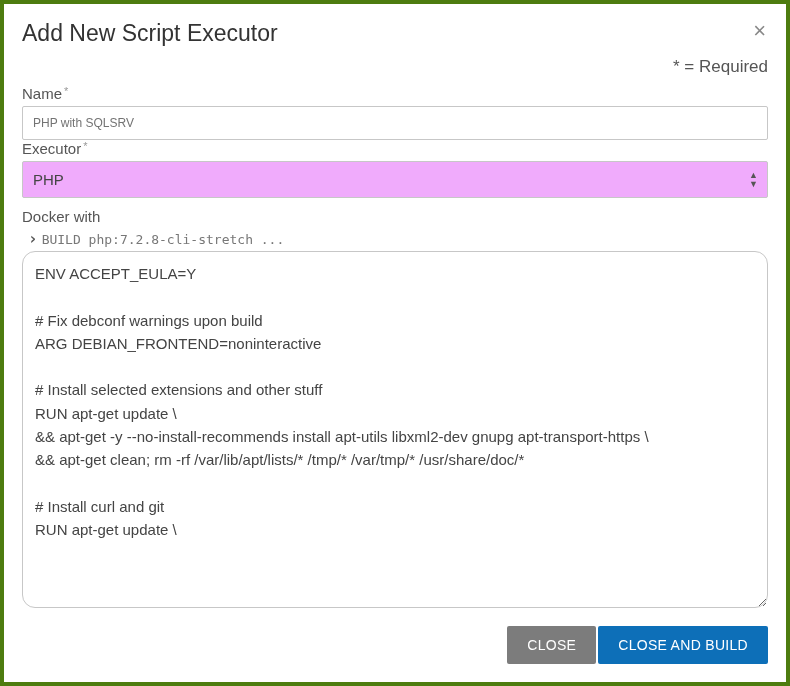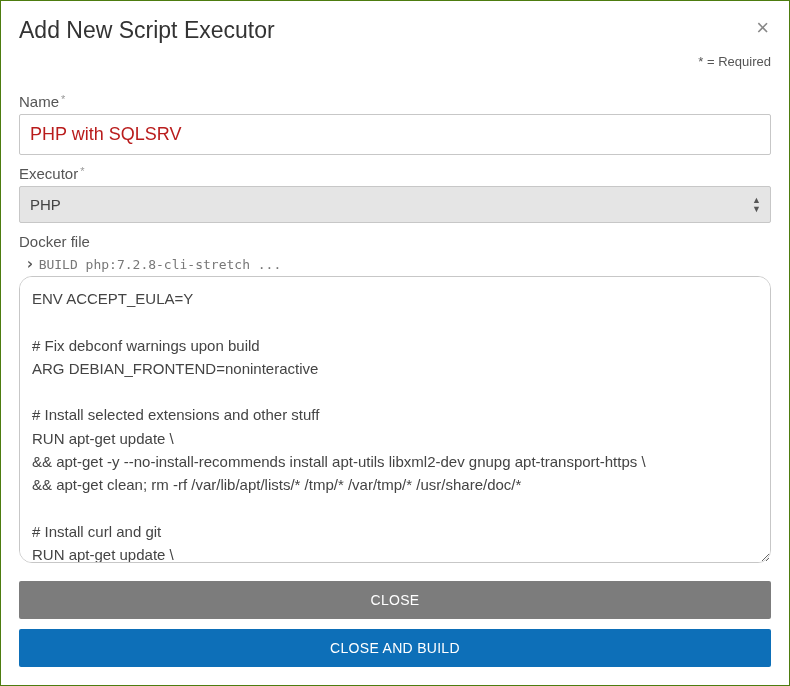--- a/index.html
+++ b/index.html
@@ -9,21 +9,21 @@
     }
     body {
       font-family: -apple-system, BlinkMacSystemFont, "Segoe UI", "Helvetica Neue", Arial, sans-serif;
       background: #fff;
       color: #4a4a4a;
       font-size: 15px;
     }
     .modal {
       width: 790px;
       height: 686px;
-      border: 1px solid #4d7c0f;
+      border: 4px solid #4d7c0f;
       position: relative;
       padding: 16px 18px 18px 18px;
       display: flex;
       flex-direction: column;
     }
     .modal-header {
       display: flex;
       justify-content: space-between;
       align-items: flex-start;
       margin-bottom: 10px;
@@ -37,34 +37,33 @@
       font-size: 22px;
       color: #888;
       cursor: pointer;
       background: none;
       border: none;
       line-height: 1;
       padding: 0 2px;
     }
     .required-note {
       text-align: right;
-      font-size: 13px;
-      color: #555;
-      margin-bottom: 24px;
+      font-size: 17px;
+      color: #555;
+      margin-bottom: 8px;
     }
     .form-row {
       display: flex;
       gap: 18px;
       margin-bottom: 10px;
     }
     .col-left {
       flex: 1;
       display: flex;
       flex-direction: column;
-      gap: 10px;
     }
     .col-right {
       flex: 1;
       display: flex;
       flex-direction: column;
     }
     .field-group {
       display: flex;
       flex-direction: column;
     }
@@ -75,40 +74,40 @@
     }
     .req-asterisk {
       color: #999;
       font-size: 11px;
       vertical-align: top;
       margin-left: 2px;
     }
     .text-input {
       border: 1px solid #c7c7c7;
       padding: 9px 10px;
-      font-size: 18px;
-      color: #b91c1c;
+      font-size: 12px;
+      color: #737373;
       font-family: inherit;
       width: 100%;
       border-radius: 2px;
     }
     .select-wrap {
       position: relative;
     }
     .select {
       border: 1px solid #c7c7c7;
       padding: 9px 30px 9px 10px;
       font-size: 15px;
       color: #444;
       font-family: inherit;
       width: 100%;
       border-radius: 2px;
       appearance: none;
       -webkit-appearance: none;
-      background: #e5e5e5;
+      background: #f0abfc;
       cursor: pointer;
     }
     .select-arrows {
       position: absolute;
       right: 10px;
       top: 50%;
       transform: translateY(-50%);
       pointer-events: none;
       display: flex;
       flex-direction: column;
@@ -160,23 +159,22 @@
       flex: 1;
       resize: both;
       border-radius: 13px;
       line-height: 1.55;
       overflow-y: scroll;
       white-space: pre-wrap;
     }
     .footer {
       display: flex;
       justify-content: flex-end;
-      gap: 10px;
+      gap: 2px;
       margin-top: 18px;
-      flex-direction: column;
     }
     .btn {
       border: none;
       padding: 11px 20px;
       font-size: 14px;
       font-weight: 400;
       letter-spacing: 0.3px;
       cursor: pointer;
       color: #fff;
       border-radius: 2px;
@@ -221,21 +219,21 @@
               <span>▼</span>
             </span>
         </div>
       </div>
 
     </div>
 
   </div>
 
   <div class="docker-section">
-    <label class="label">Docker file</label>
+    <label class="label">Docker with</label>
     <div class="fold-line">
       <span class="fold-chevron">›</span>
       <span>BUILD php:7.2.8-cli-stretch ...</span>
     </div>
     <textarea class="docker-textarea" style="">ENV ACCEPT_EULA=Y
 
 # Fix debconf warnings upon build
 ARG DEBIAN_FRONTEND=noninteractive
 
 # Install selected extensions and other stuff

